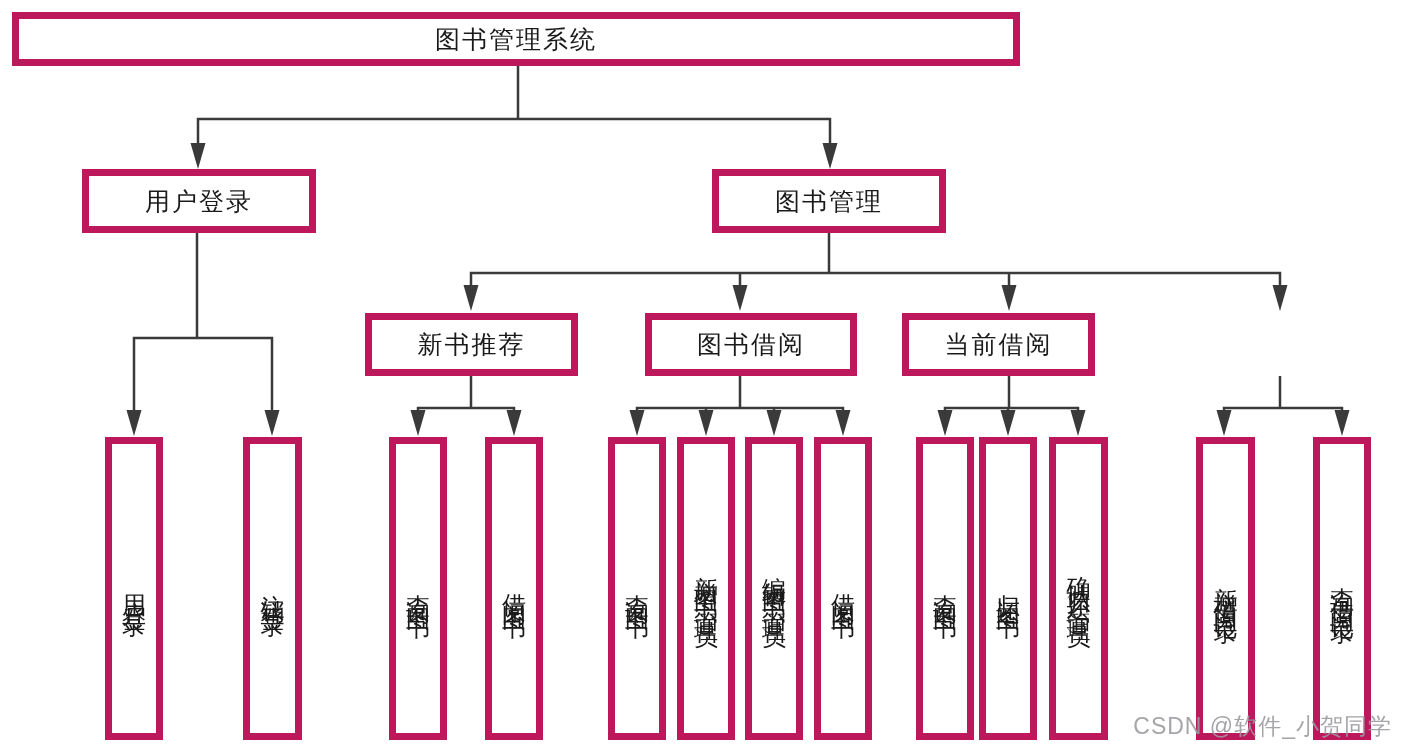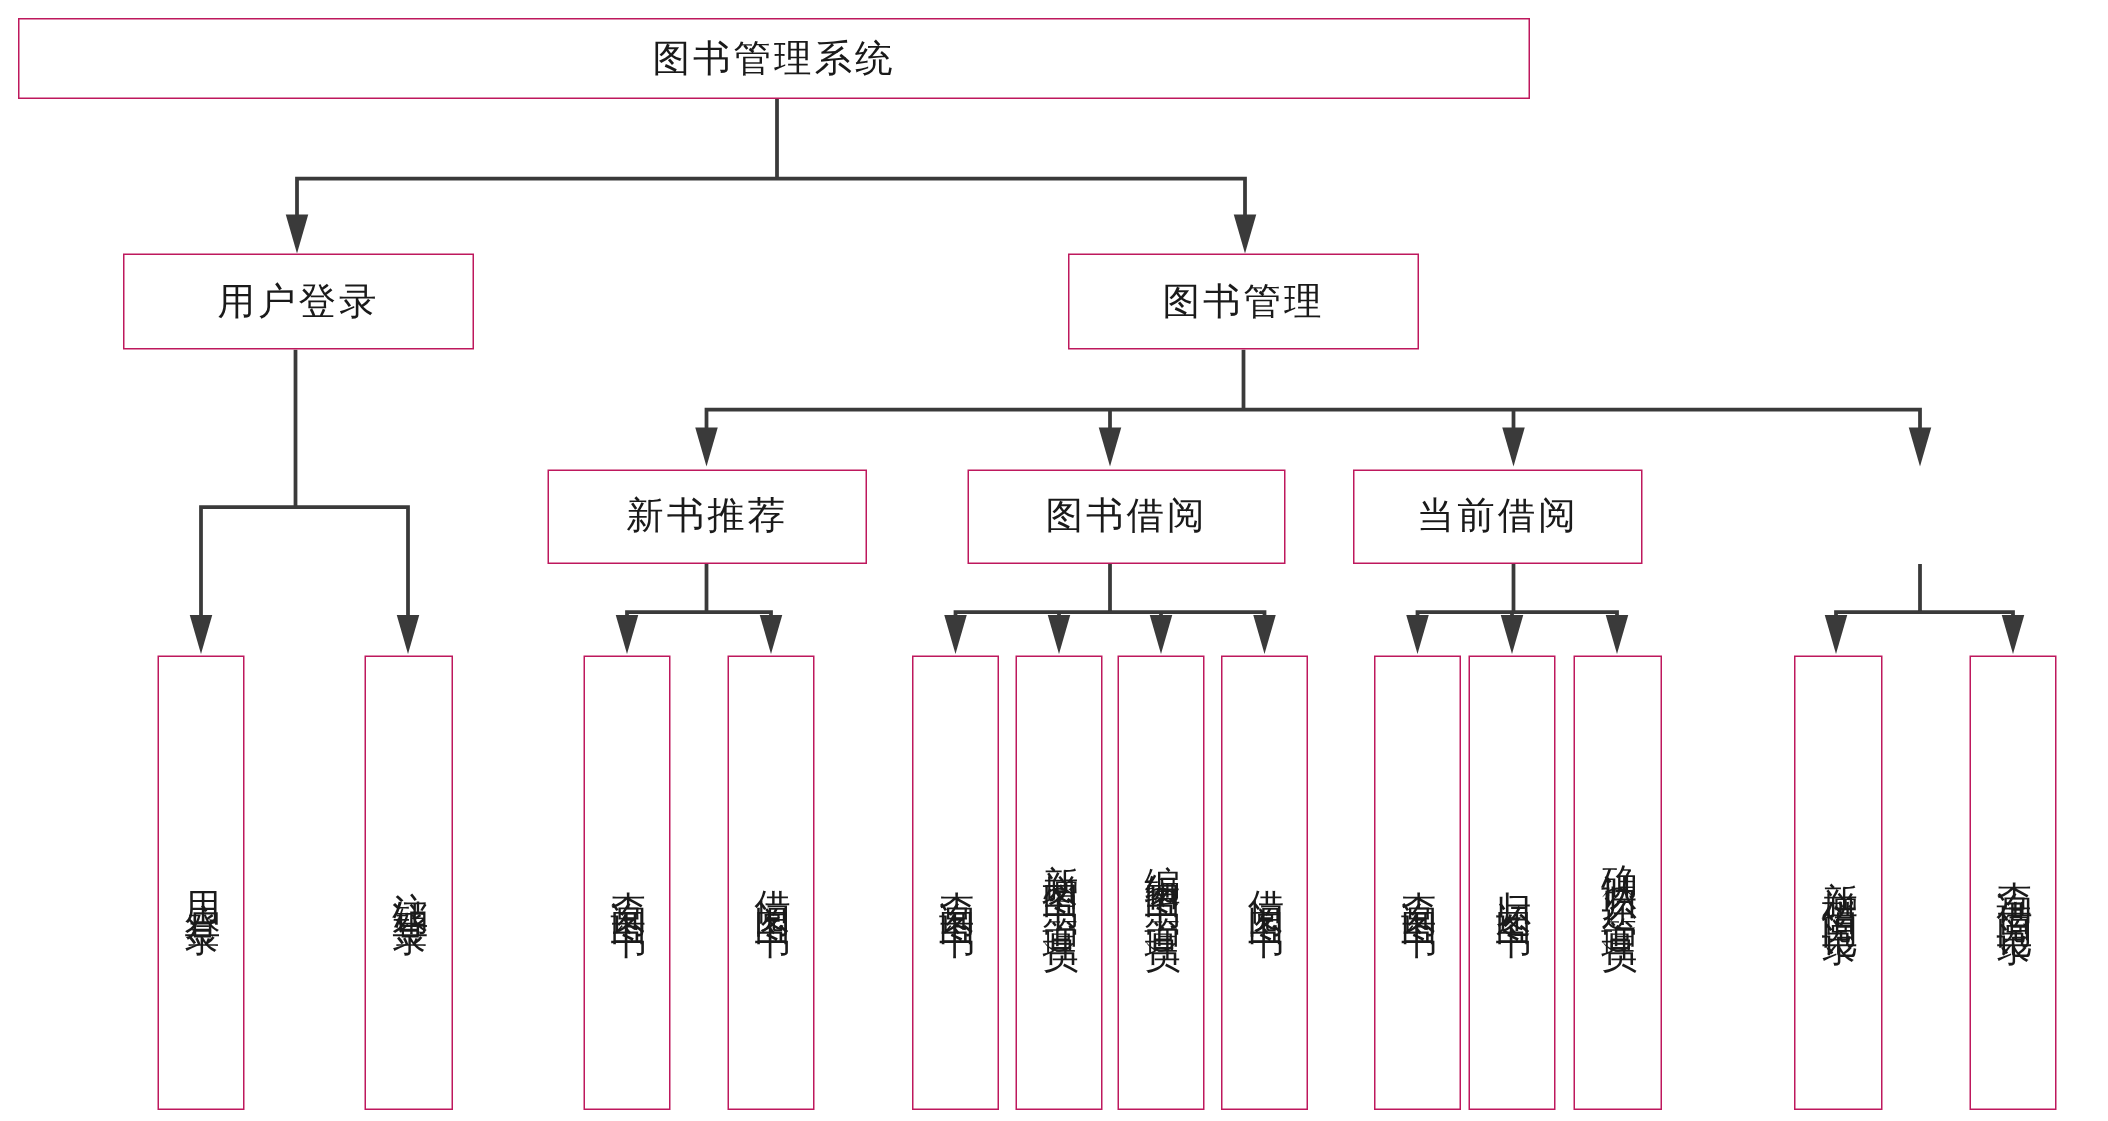--- a/index.html
+++ b/index.html
@@ -13,21 +13,21 @@
     color: #1a1a1a;
   }
   .wires {
     position: absolute;
     left: 0; top: 0;
     pointer-events: none;
   }
   .node {
     position: absolute;
     box-sizing: border-box;
-    border: 1px solid #be185d;
+    border: 7px solid #be185d;
     background: #ffffff;
     display: flex;
     align-items: center;
     justify-content: center;
     text-align: center;
     line-height: 1.15;
   }
   .box-h {
     font-size: 25px;
     letter-spacing: 2px;
@@ -113,14 +113,15 @@
   <div class="node box-v" style="left:745px; top:437px; width:58px; height:303px;">编辑图书（管理员）</div>
   <div class="node box-v" style="left:814px; top:437px; width:58px; height:303px;">借阅图书</div>
 
   <div class="node box-v" style="left:916px; top:437px; width:58px; height:303px;">查询图书</div>
   <div class="node box-v" style="left:979px; top:437px; width:58px; height:303px;">归还图书</div>
   <div class="node box-v" style="left:1049px; top:437px; width:59px; height:303px;">确认归还（管理员）</div>
 
   <div class="node box-v" style="left:1196px; top:437px; width:59px; height:303px;">新增借阅记录</div>
   <div class="node box-v" style="left:1313px; top:437px; width:58px; height:303px;">查询借阅记录</div>
 
+  <div class="watermark">CSDN @软件_小贺同学</div>
 
 </div>
 
 </body></html>

